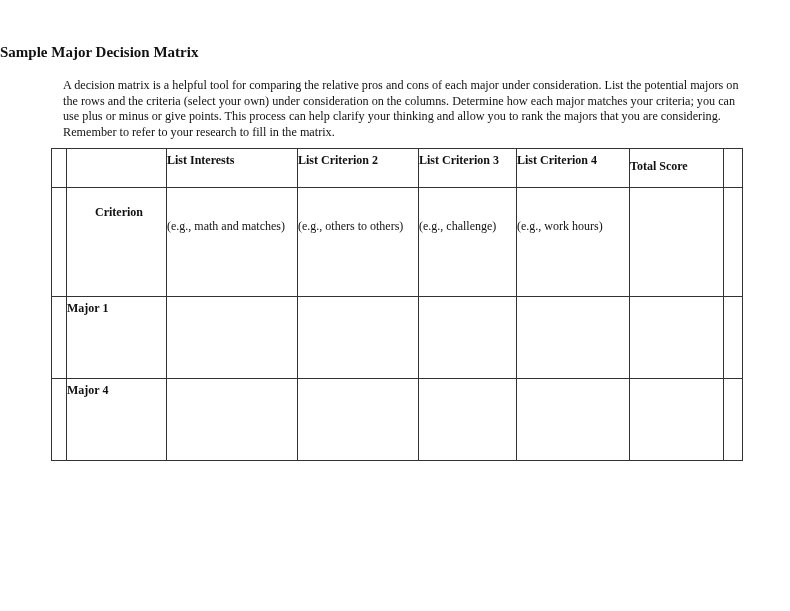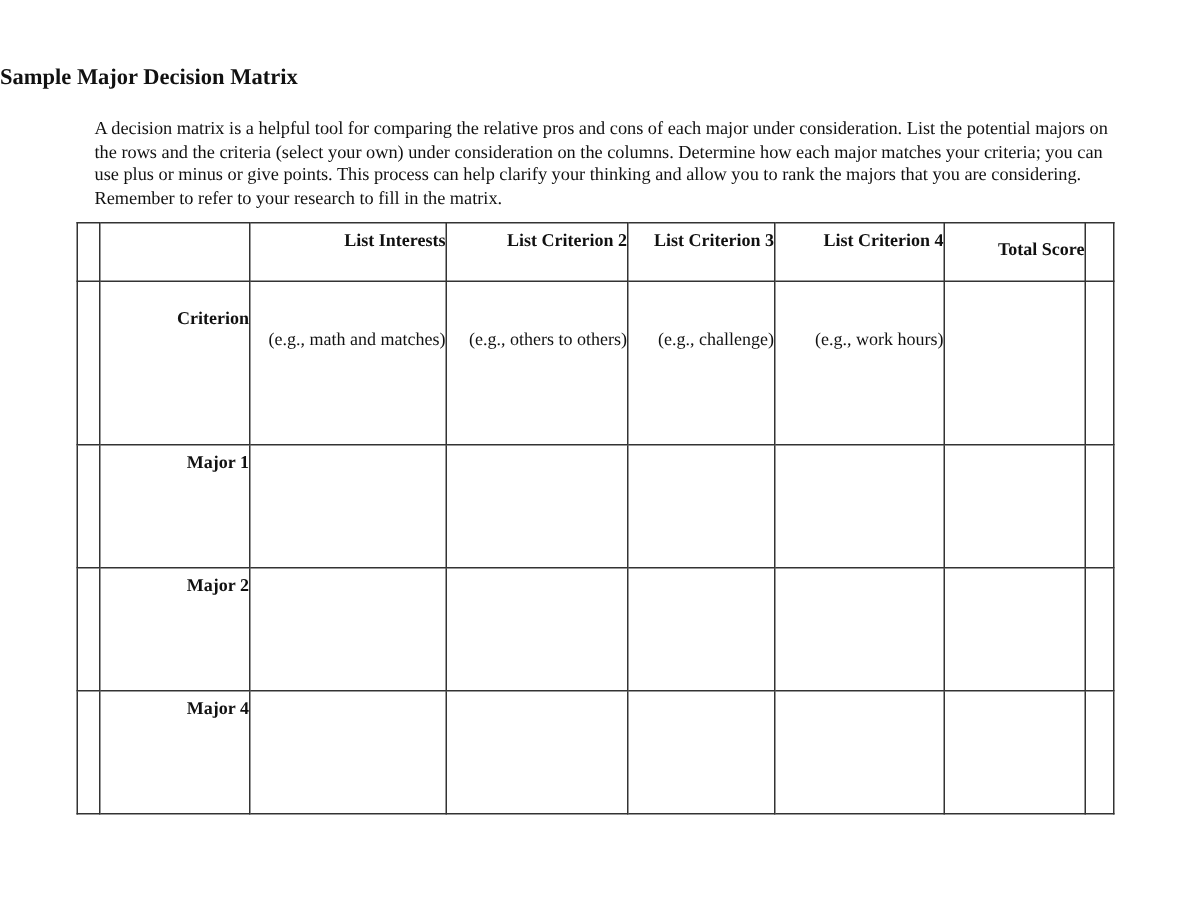--- a/index.html
+++ b/index.html
@@ -15,21 +15,21 @@
     position: absolute; left: 51px; top: 78px; width: 690px;
     font-size: 12.2px; line-height: 15.6px; margin-left: 12px;
   }
   table.matrix {
     position: absolute; left: 51px; top: 148px;
     border-collapse: collapse; table-layout: fixed;
     width: 691px;
   }
   table.matrix td {
     border: 1.5px solid #333; padding: 0; font-size: 12px;
-    text-align: right; vertical-align: top;
+    text-align: left; vertical-align: top;
   }
   .hdr td { height: 28px; }
   .hdr .lbl { font-weight: bold; padding-top: 4px; }
   .hdr .total { padding-top: 10px; font-weight: bold; margin-top: 30px; }
   .crit td { height: 77px; }
   .crit .rowlbl { font-weight: bold; padding-top: 17px; padding-left: 28px; }
   .crit .eg { vertical-align: top; padding-top: 31px; }
   .major td { height: 77px; }
   .major .rowlbl { font-weight: bold; padding-top: 4px; }
 </style>
@@ -76,30 +76,20 @@
     <td class="rowlbl">Major 1</td>
     <td></td>
     <td></td>
     <td></td>
     <td></td>
     <td></td>
     <td></td>
   </tr>
   <tr class="major">
     <td></td>
-    <td class="rowlbl">Major 2</td>
-    <td></td>
-    <td></td>
-    <td></td>
-    <td></td>
-    <td></td>
-    <td></td>
-  </tr>
-  <tr class="major">
-    <td></td>
     <td class="rowlbl">Major 4</td>
     <td></td>
     <td></td>
     <td></td>
     <td></td>
     <td></td>
     <td></td>
   </tr>
 </tbody>
   </table>

